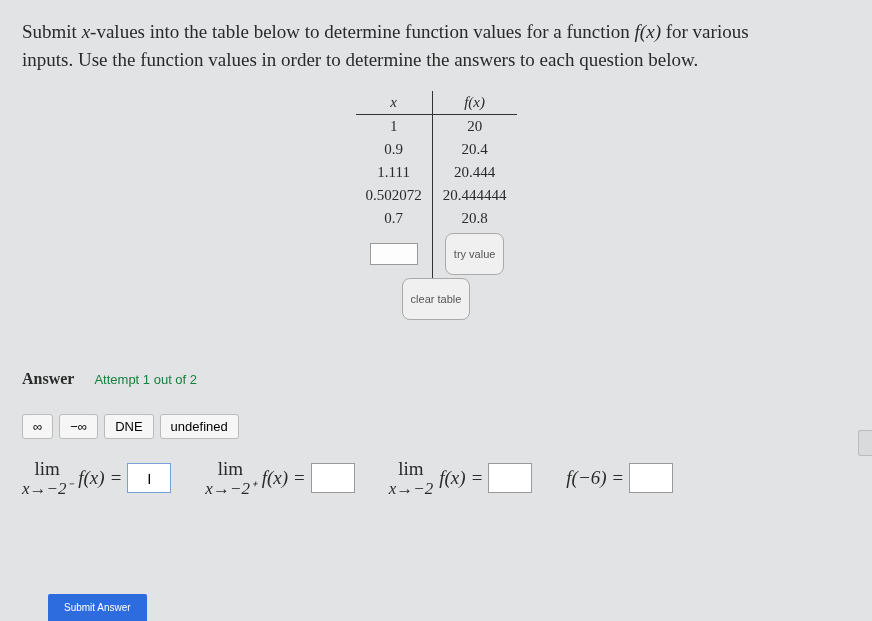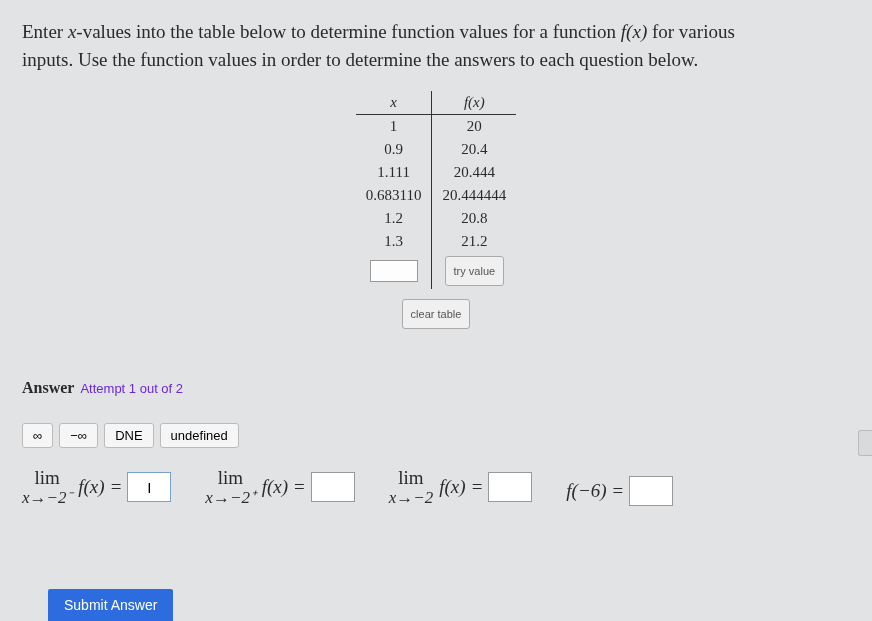--- a/index.html
+++ b/index.html
@@ -26,70 +26,70 @@
   table.ft th { border-bottom: 1px solid #333; }
   table.ft th:first-child, table.ft td:first-child { border-right: 1px solid #333; }
   table.ft th { font-style: italic; font-family: 'Times New Roman', serif; }
   .try-row td { padding-top: 6px; }
   .small-input {
     width: 48px; height: 22px;
     border: 1px solid #999; background: #fdfdfd;
     font-size: 12px; text-align: center;
   }
   .btn-small {
-    font-size: 11px; padding: 8px 8px;
-    border: 1px solid #aaa; border-radius: 3px;
+    font-size: 11px; padding: 14px 8px;
+    border: 1px solid #aaa; border-radius: 8px;
     background: #f0f0f0; color: #555;
     font-family: Arial, sans-serif; cursor: pointer;
   }
-  .clear-row { text-align: center; margin-top: 10px; }
+  .clear-row { text-align: center; }
   .answer-block { margin-top: 50px; }
   .answer-header { font-size: 16px; }
   .answer-header b { font-weight: bold; }
-  .attempt { color: #6d28d9; font-size: 13px; font-family: Arial, sans-serif; margin-left: 2px; }
+  .attempt { color: #15803d; font-size: 13px; font-family: Arial, sans-serif; margin-left: 16px; }
   .chips { margin-top: 26px; display: flex; gap: 6px; }
   .chip {
     border: 1px solid #bbb; background: #f6f6f6;
     padding: 4px 10px; font-size: 13px; border-radius: 3px;
     font-family: Arial, sans-serif; cursor: pointer;
   }
   .limits-row {
-    display: flex; align-items: flex-end; gap: 34px;
+    display: flex; align-items: center; gap: 34px;
     margin-top: 20px; font-size: 19px;
     font-family: 'Times New Roman', serif;
   }
   .lim-expr { display: flex; align-items: center; gap: 6px; }
   .lim-stack { display: inline-flex; flex-direction: column; align-items: center; line-height: 1; }
   .lim-stack .top { font-size: 19px; }
   .lim-stack .bot { font-size: 17px; margin-top: 2px; }
   .answer-input {
     width: 44px; height: 30px;
     border: 1px solid #7a9ed6; background: #fff;
     font-size: 15px; text-align: center;
   }
   .answer-input.empty { border: 1px solid #999; width: 44px; }
   .submit-btn {
     position: absolute; left: 48px; bottom: 0;
     background: #2d6cdf; color: #fff;
     border: none; padding: 8px 16px;
-    font-family: Arial, sans-serif; font-size: 14px;
+    font-family: Arial, sans-serif; font-size: 10px;
     border-radius: 2px 2px 0 0; cursor: pointer;
   }
   .side-tab {
     position: absolute; right: 0; top: 430px;
     width: 14px; height: 26px;
     background: #d8dadb; border: 1px solid #bbb;
     border-right: none; border-radius: 3px 0 0 3px;
   }
 </style>
 </head>
 <body>
 
 <div class="prompt">
-  <span>Enter </span><span class="math-i">x</span><span>-values into the table below to determine function values for a function </span><span class="math-i">f(x)</span><span> for various</span><br>
+  <span>Submit </span><span class="math-i">x</span><span>-values into the table below to determine function values for a function </span><span class="math-i">f(x)</span><span> for various</span><br>
   <span>inputs. Use the function values in order to determine the answers to each question below.</span>
 </div>
 
 <div class="table-wrap">
   <div>
     <table class="ft">
       <thead>
         <tr>
           <th>x</th>
           <th>f(x)</th>
@@ -102,30 +102,26 @@
           </tr>
         <tr>
             <td>0.9</td>
             <td>20.4</td>
           </tr>
         <tr>
             <td>1.111</td>
             <td>20.444</td>
           </tr>
         <tr>
-            <td>0.683110</td>
+            <td>0.502072</td>
             <td>20.444444</td>
           </tr>
         <tr>
-            <td>1.2</td>
+            <td>0.7</td>
             <td>20.8</td>
-          </tr>
-        <tr>
-            <td>1.3</td>
-            <td>21.2</td>
           </tr>
         <tr class="try-row">
           <td><input class="small-input" style=""></td>
           <td><button class="btn-small">try value</button></td>
         </tr>
       </tbody>
     </table>
     <div class="clear-row">
       <button class="btn-small">clear table</button>
     </div>

